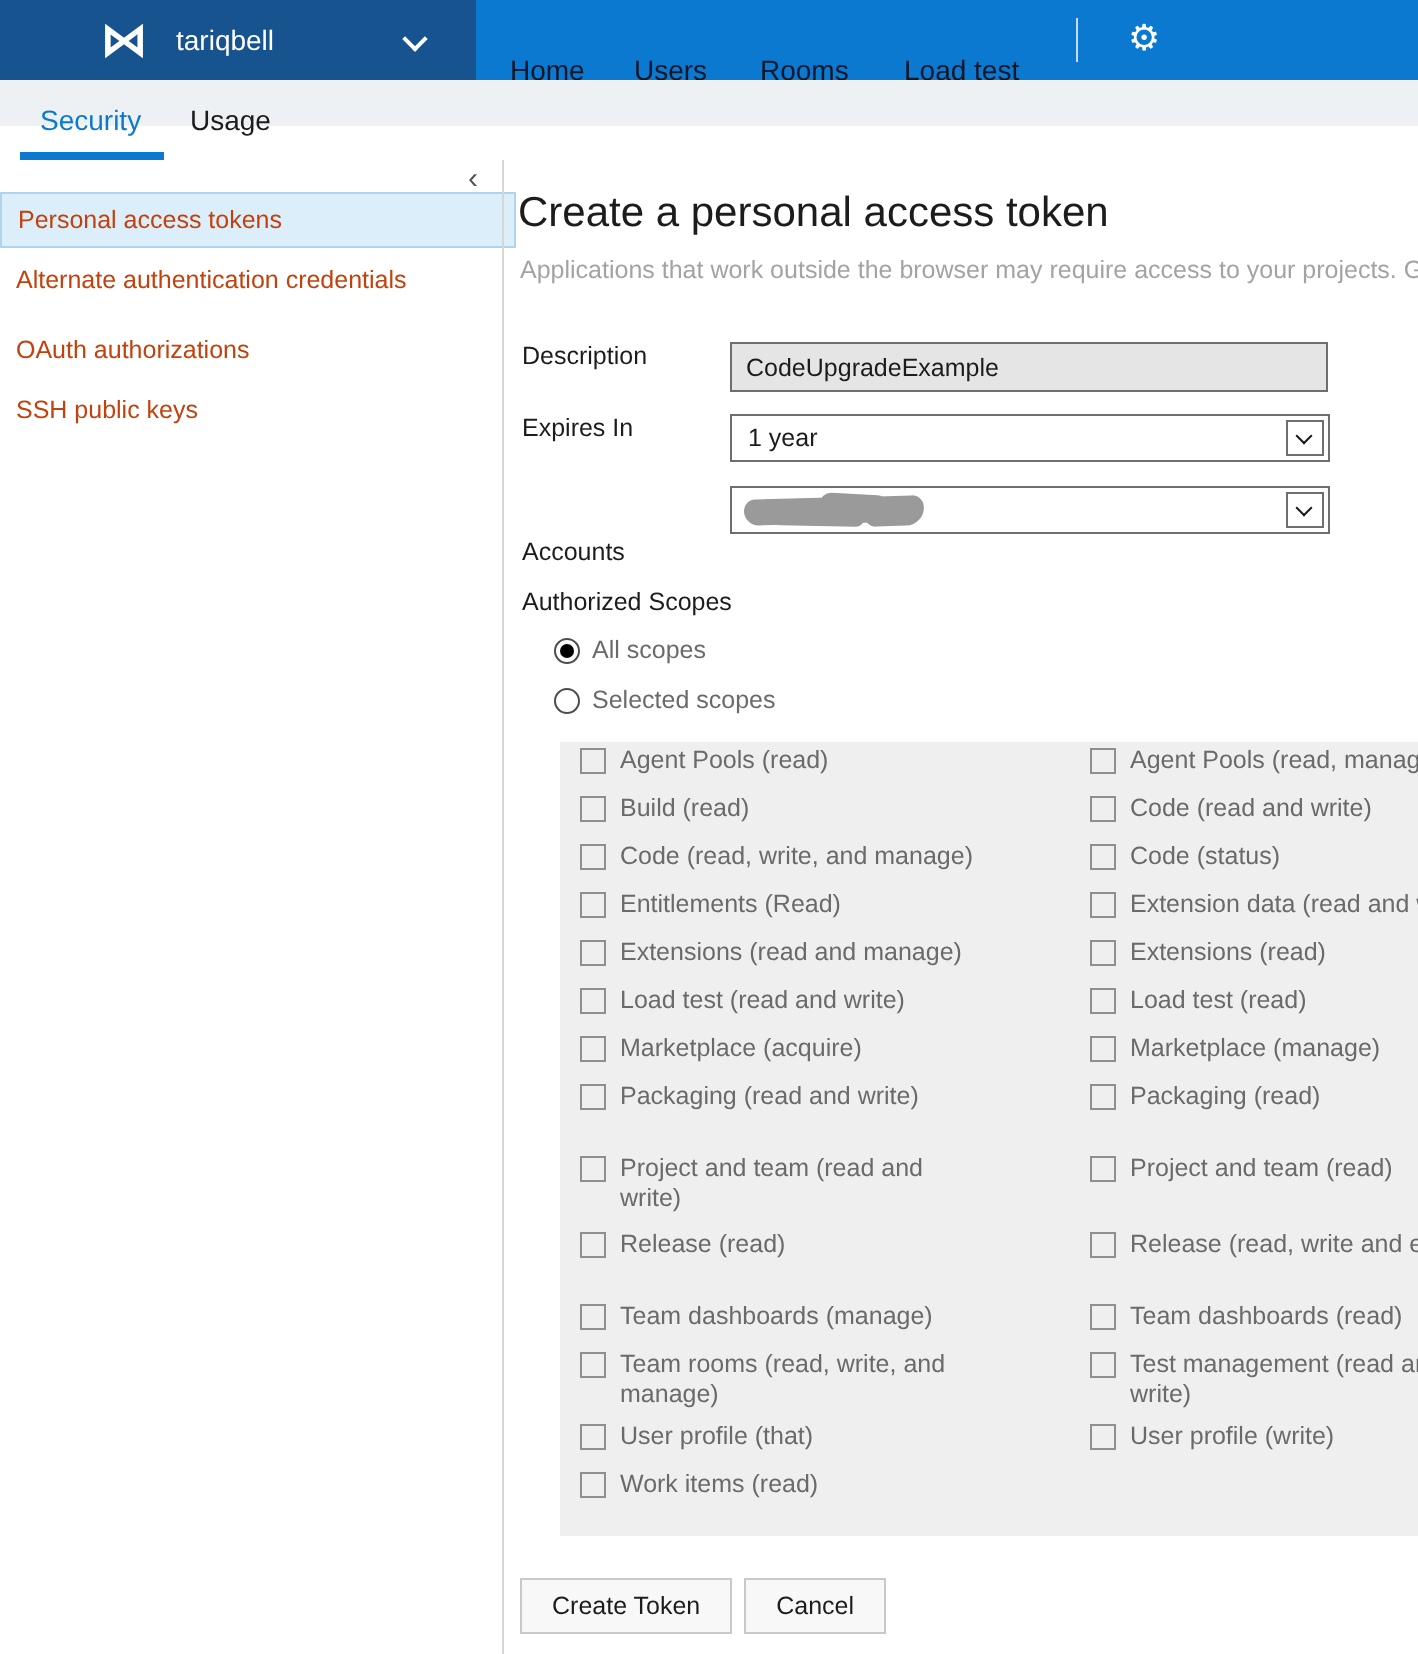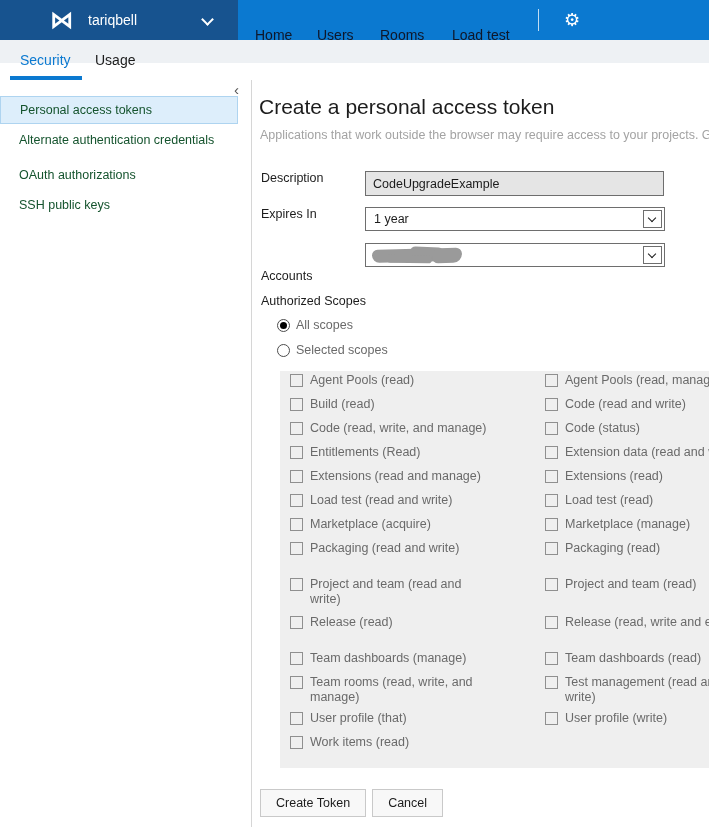--- a/index.html
+++ b/index.html
@@ -28,21 +28,21 @@
   .tabstrip { position:absolute; left:0; top:40px; width:709px; height:23px; background:#eef1f4; }
   .tab { position:absolute; top:12px; font-size:14px; cursor:pointer; }
   .tab-security { left:20px; color:#0b79d0; }
   .tab-usage { left:95px; color:#1c1c1c; }
   .tab-underline { position:absolute; left:10px; top:36px; width:72px; height:4px; background:#0b79d0; }
 
   
   .sidebar { position:absolute; left:0; top:80px; width:251px; height:747px; background:#fff; }
   .sidebar-divider { position:absolute; left:251px; top:80px; width:1px; height:747px; background:#d6d6d6; }
   .collapse-chev { position:absolute; left:234px; top:81px; font-size:15px; color:#555; cursor:pointer; }
-  .side-item { position:absolute; left:0; width:238px; font-size:12.5px; color:#14532d; cursor:pointer; padding-left:19px; }
+  .side-item { position:absolute; left:0; width:258px; font-size:12.5px; color:#c2410c; cursor:pointer; padding-left:8px; }
   .side-item.selected {
     top:16px; height:28px; line-height:26px;
     background:#ddeefb; border:1px solid #aed4f0;
   }
   .side-link-1 { top:53px; } .side-link-2 { top:88px; } .side-link-3 { top:118px; }
 
   
   .main-title { position:absolute; left:259px; top:95px; font-size:21px; font-weight:400; color:#1c1c1c; white-space:nowrap; }
   .main-sub { position:absolute; left:260px; top:128px; font-size:12.5px; color:#a3a3a3; white-space:nowrap; }
 

